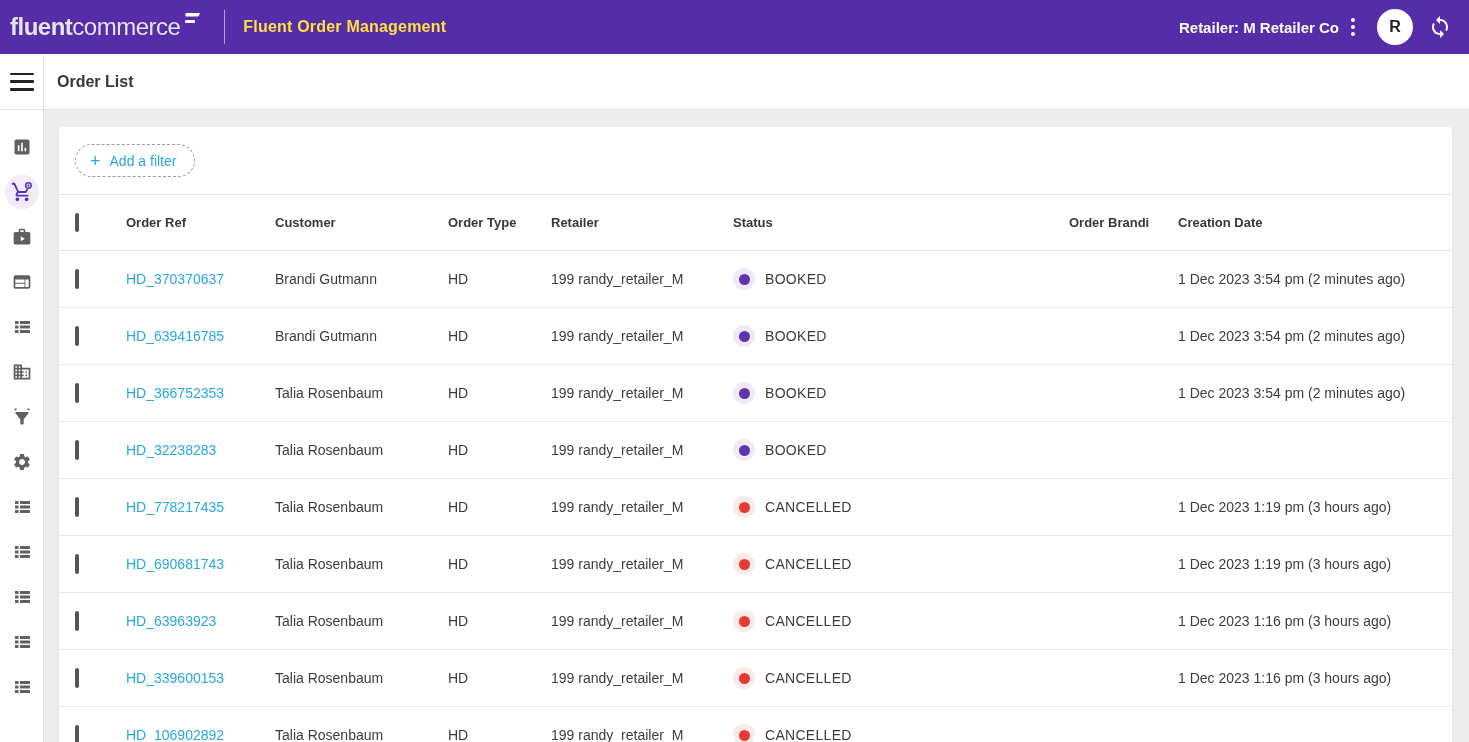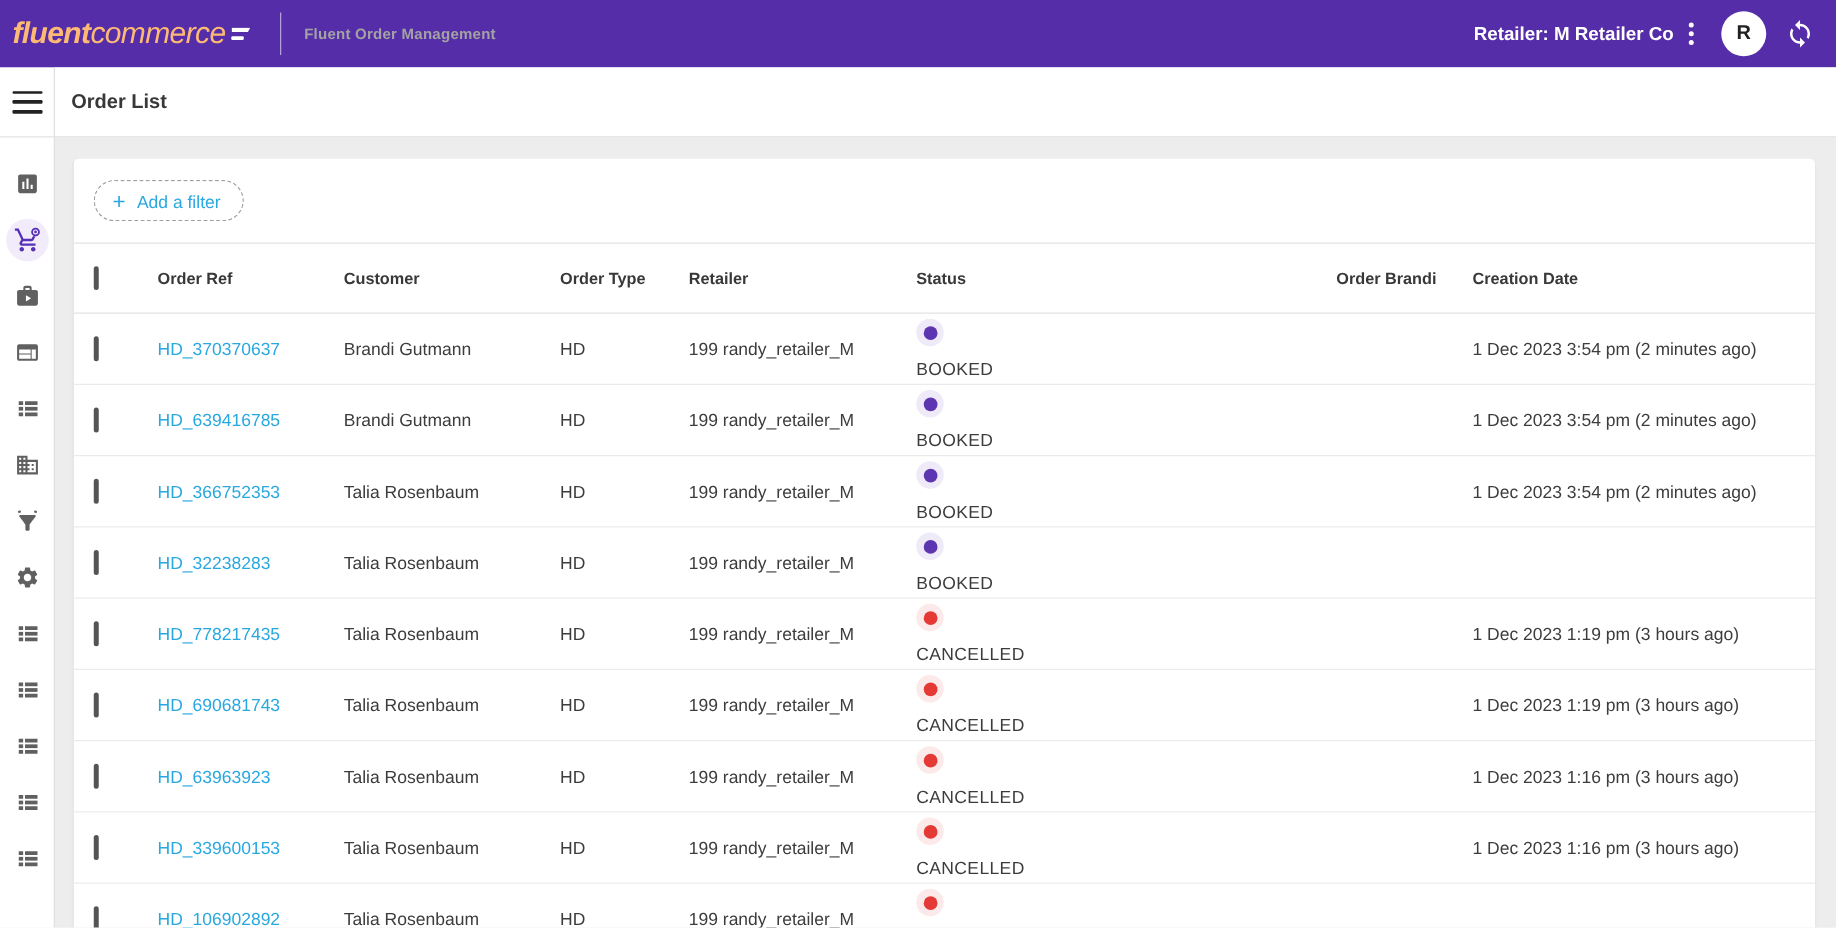--- a/index.html
+++ b/index.html
@@ -1,30 +1,30 @@
 <!DOCTYPE html>
 <html><head>
 <meta charset="utf-8">
 <style>
   * { box-sizing: border-box; margin: 0; padding: 0; }
   html, body { width: 1469px; height: 742px; overflow: hidden; }
   body { font-family: "Liberation Sans", sans-serif; color: #3c3c3c; background: #ededed; }
 
   
   .navbar { height: 54px; background: #552DA8; display: flex; align-items: center; padding: 0 16px 0 10px; }
-  .brand { display: flex; align-items: center; color: #fdba74; font-style: italic; }
+  .brand { display: flex; color: #e5e5e5; }
   .brand-text { font-size: 24px; letter-spacing: -0.5px; }
   .brand-bold { font-weight: 700; }
   .brand-light { font-weight: 300; }
   .brand-mark { display: inline-flex; flex-direction: column; gap: 3px; margin-left: 5px; }
   .brand-mark i { display: block; height: 3.5px; background: #fff; border-radius: 1px; }
   .brand-mark .m1 { width: 15px; clip-path: polygon(0 0, 100% 0, 86% 100%, 0 100%); }
   .brand-mark .m2 { width: 10px; }
   .nav-divider { width: 1px; height: 34px; background: rgba(255,255,255,0.55); margin: 0 18px 0 24px; }
-  .app-title { color: #a3a3a3; font-size: 12px; font-weight: 700; letter-spacing: 0.2px; }
+  .app-title { color: #fde047; font-size: 16px; font-weight: 700; letter-spacing: 0.2px; }
   .nav-spacer { flex: 1; }
   .retailer { color: #fff; font-size: 15px; font-weight: 700; margin-right: 2px; }
   .kebab { width: 24px; height: 28px; display: flex; flex-direction: column; align-items: center; justify-content: center; gap: 3px; cursor: pointer; margin-right: 12px; }
   .kebab i { width: 4px; height: 4px; border-radius: 50%; background: #fff; }
   .avatar { width: 36px; height: 36px; border-radius: 50%; background: #fff; color: #212121; font-size: 16px; font-weight: 700; display: flex; align-items: center; justify-content: center; margin-right: 14px; cursor: pointer; }
   .refresh { width: 26px; height: 26px; cursor: pointer; display: flex; align-items: center; justify-content: center; }
 
   
   .shell { display: flex; height: 716px; }
   .sidebar { width: 44px; background: #fff; border-right: 1px solid #e0e0e0; display: flex; flex-direction: column; flex-shrink: 0; }
@@ -49,21 +49,21 @@
   .add-filter { display: inline-flex; align-items: center; gap: 9px; height: 33px; padding: 0 18px 0 14px; border: 1px dashed #9e9e9e; border-radius: 17px; background: #fff; color: #29a8e0; font-size: 14px; cursor: pointer; font-family: "Liberation Sans", sans-serif; }
   .add-filter .plus { font-size: 18px; font-weight: 400; line-height: 1; }
 
   
   .trow { display: grid; grid-template-columns: 67px 149px 173px 103px 182px 336px 109px auto; align-items: center; }
   .thead { height: 56px; border-bottom: 1px solid #e4e4e4; font-size: 13px; font-weight: 700; color: #383838; }
   .tbody-row { height: 57px; border-bottom: 1px solid #ebebeb; font-size: 14px; }
   .cell-check { padding-left: 16px; }
   .checkbox { width: 18px; height: 18px; border: 2px solid #545454; border-radius: 2px; background: #fff; cursor: pointer; }
   .link { color: #29a8e0; text-decoration: none; cursor: pointer; }
-  .status-cell { display: flex; gap: 10px; flex-direction: column; }
+  .status-cell { display: flex; align-items: center; gap: 10px; }
   .halo { width: 22px; height: 22px; border-radius: 50%; display: flex; align-items: center; justify-content: center; background: #efeaf8; }
   .halo .dot { width: 11px; height: 11px; border-radius: 50%; background: #5e35b1; }
   .halo[data-status="CANCELLED"] { background: #fceaea; }
   .halo[data-status="CANCELLED"] .dot { background: #e53935; }
   .status-label { letter-spacing: 0.3px; }
 </style>
 </head>
 <body>
 
 <header class="navbar">

